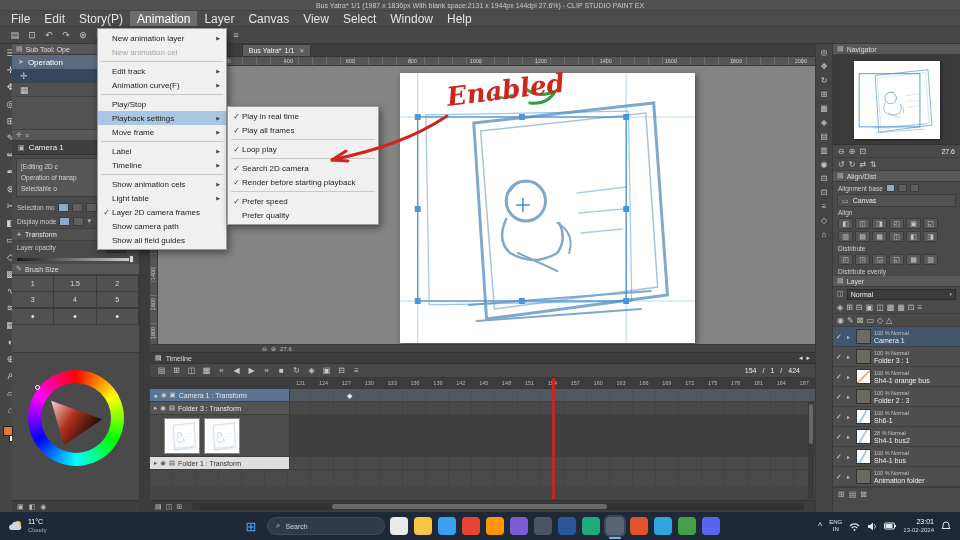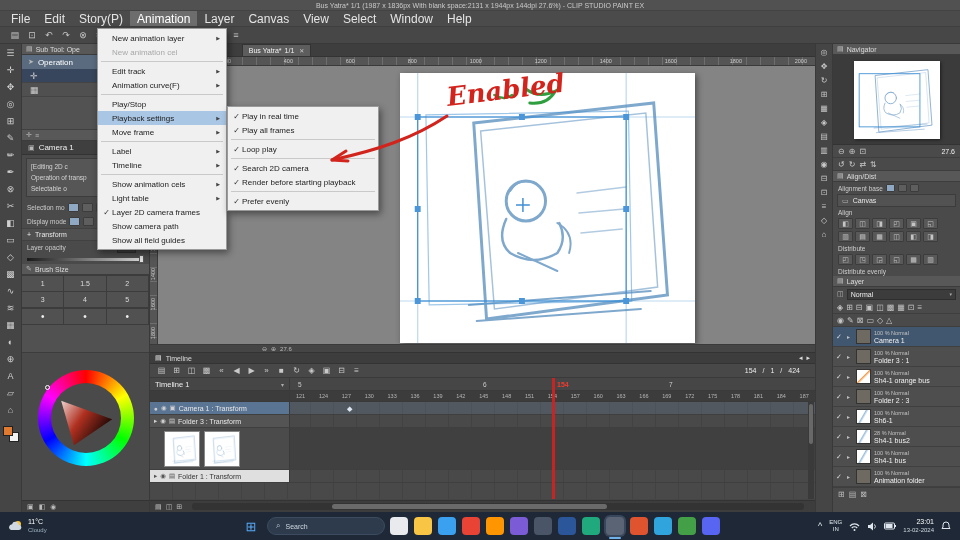--- a/index.html
+++ b/index.html
@@ -16,21 +16,21 @@
 .cb-ic{width:14px;height:13px;display:flex;align-items:center;justify-content:center;font-size:9px;color:#c6c6c6}
 
 .toolstrip{left:0;top:44px;width:22px;height:468px;background:#454545;border-right:1px solid #393939}
 .ts-icons{display:flex;flex-direction:column;align-items:center;gap:3px;padding-top:2px}
 .ts-ic{width:16px;height:14px;display:flex;align-items:center;justify-content:center;font-size:9px;color:#cfcfcf}
 .ts-swatches{position:absolute;left:3px;bottom:70px;width:16px;height:16px}
 .sw{position:absolute;width:10px;height:10px;border:1px solid #222}
 .sw.fg{left:0;top:0;background:#e07a30;z-index:2}
 .sw.bgc{right:0;bottom:0;background:#f2f2f2}
 
-.leftpanel{left:22px;top:44px;width:128px;height:468px;background:#4a4a4a;border-right:1px solid #393939}
+.leftpanel{left:12px;top:44px;width:128px;height:468px;background:#4a4a4a;border-right:1px solid #393939}
 .phead{height:11px;background:#585858;border-bottom:1px solid #3c3c3c;display:flex;align-items:center;gap:3px;padding:0 4px;font-size:7px;color:#ddd;white-space:nowrap;overflow:hidden}
 .ph-ic{font-size:7px;color:#b8b8b8}
 .optab{height:14px;display:flex;align-items:center;gap:4px;padding:0 6px;background:#5a6b80;font-size:8px;color:#fff}
 .sub-row{height:14px;display:flex;align-items:center;gap:5px;padding:0 8px;font-size:9px;color:#ccc;background:#505050;border-bottom:1px solid #444}
 .sub-row.sel{background:#37465c}
 .sub-empty{height:33px;background:#525252;border-bottom:1px solid #404040}
 .tp-title{height:14px;background:#3f3f3f;display:flex;align-items:center;gap:4px;padding:0 6px;font-size:8px;color:#f0f0f0;border-bottom:1px solid #333}
 .tp-info{margin:3px 4px;background:#565656;border:1px solid #3c3c3c;padding:2px 4px;font-size:6.5px;line-height:11px;color:#d5d5d5;height:39px;overflow:hidden;white-space:nowrap}
 .tp-row{height:14px;display:flex;align-items:center;gap:3px;padding:0 5px;font-size:6.5px;color:#ccc;white-space:nowrap}
 .tp-btn{width:11px;height:9px;background:#5e5e5e;border:1px solid #3c3c3c;border-radius:1px;flex:none}
@@ -511,30 +511,20 @@
     <span class="tl-tb-ic">⊟</span>
     <span class="tl-tb-ic">≡</span>
     <span class="tl-pos">
       <span>154</span>
       <span>/</span>
       <span>1</span>
       <span>/</span>
       <span>424</span>
     </span>
   </div>
-  <div class="tl-namerow">
-    <div class="tl-name">
-      <span>Timeline 1</span>
-      <span class="cv">▾</span>
-    </div>
-    <span class="tl-sec" style="left:148px">5</span>
-    <span class="tl-sec" style="left:333px">6</span>
-    <span class="tl-sec" style="left:519px">7</span>
-    <span class="tl-cur">154</span>
-  </div>
   <div class="tl-ruler">
     <div class="blank"></div>
     <div class="tl-frames">
       <span>121</span>
 
       <span>124</span>
 
       <span>127</span>
 
       <span>130</span>
@@ -979,21 +969,25 @@
       <span class="chk">✓</span>
       <span class="lbl">Search 2D camera</span>
     </div>
   <div class="mi">
       <span class="chk">✓</span>
       <span class="lbl">Render before starting playback</span>
     </div>
   <div class="msep"></div>
   <div class="mi">
       <span class="chk">✓</span>
-      <span class="lbl">Prefer evenly</span>
+      <span class="lbl">Prefer speed</span>
+    </div>
+  <div class="mi">
+      <span class="chk"></span>
+      <span class="lbl">Prefer quality</span>
     </div>
 </div>
 
 <svg class="annot" width="960" height="540">
   <text x="448" y="106" font-size="26" font-style="italic" font-weight="bold" fill="#d2231c" font-family="DejaVu Serif, serif" transform="rotate(-7 448 106)">Enabled</text>
   <path d="M447,116 C414,138 378,150 332,160" stroke="#d2231c" stroke-width="3" fill="none" stroke-linecap="round"></path>
   <path d="M332,160 l14,-9 M332,160 l16,1" stroke="#d2231c" stroke-width="3" fill="none" stroke-linecap="round"></path>
 </svg>
 
 <div class="abs taskbar">

